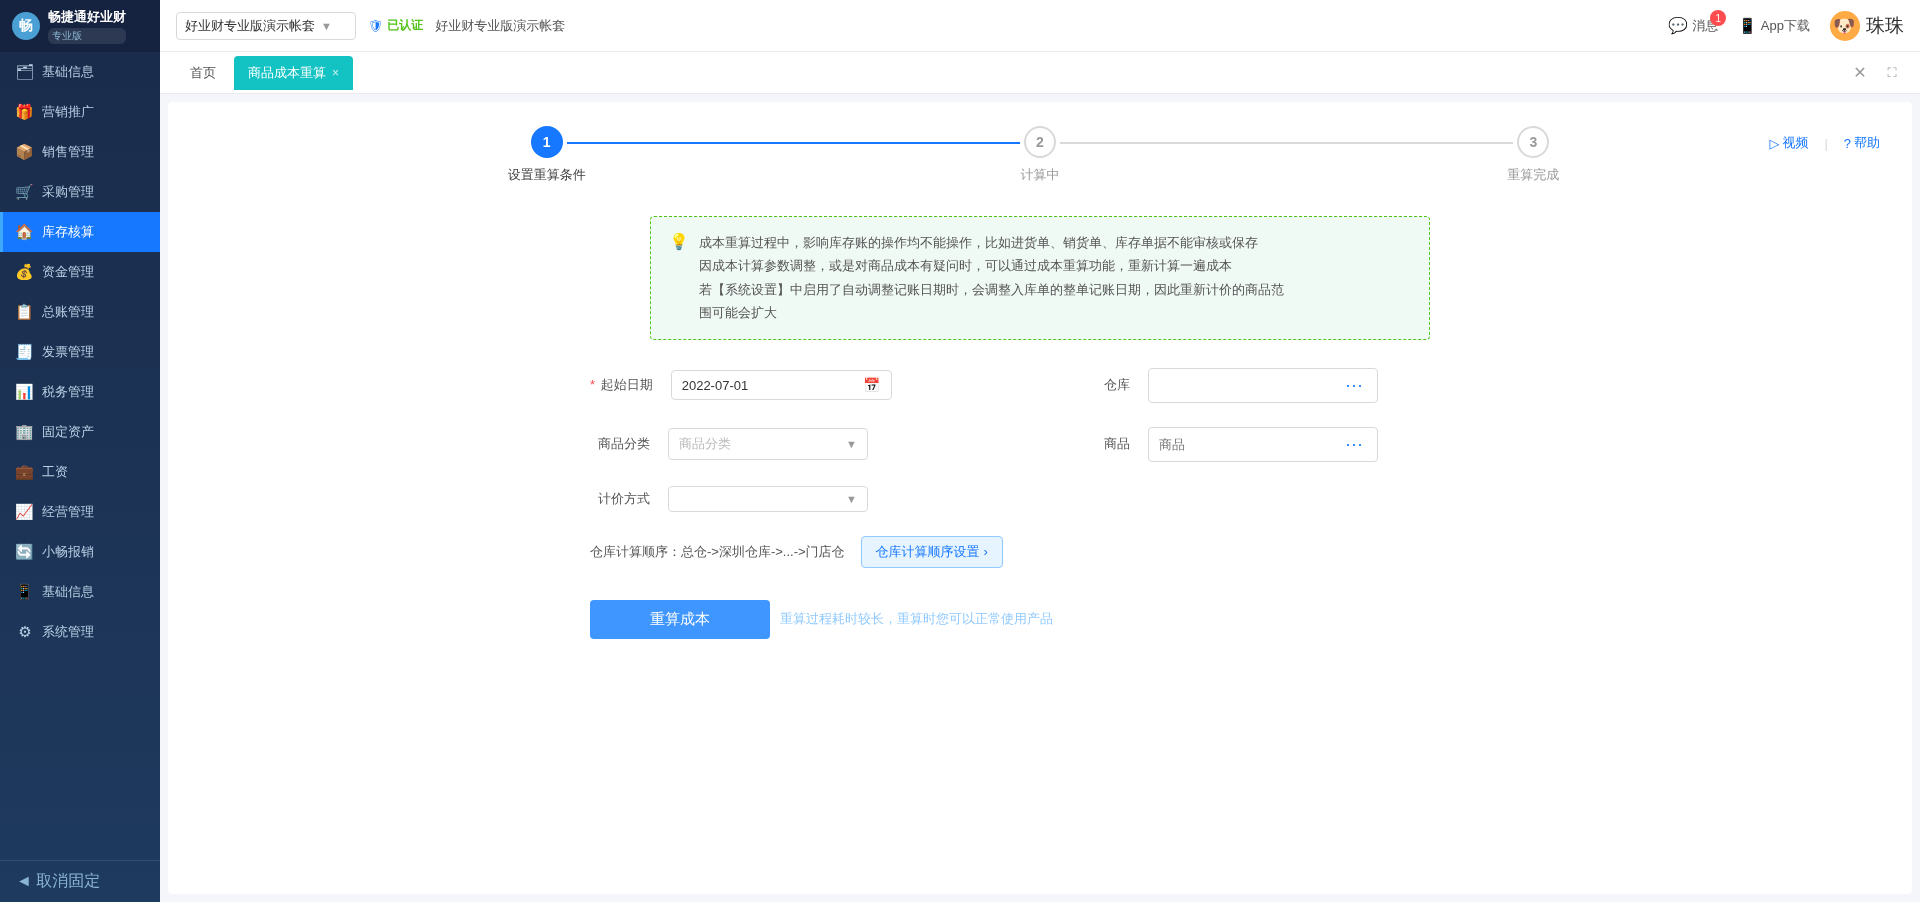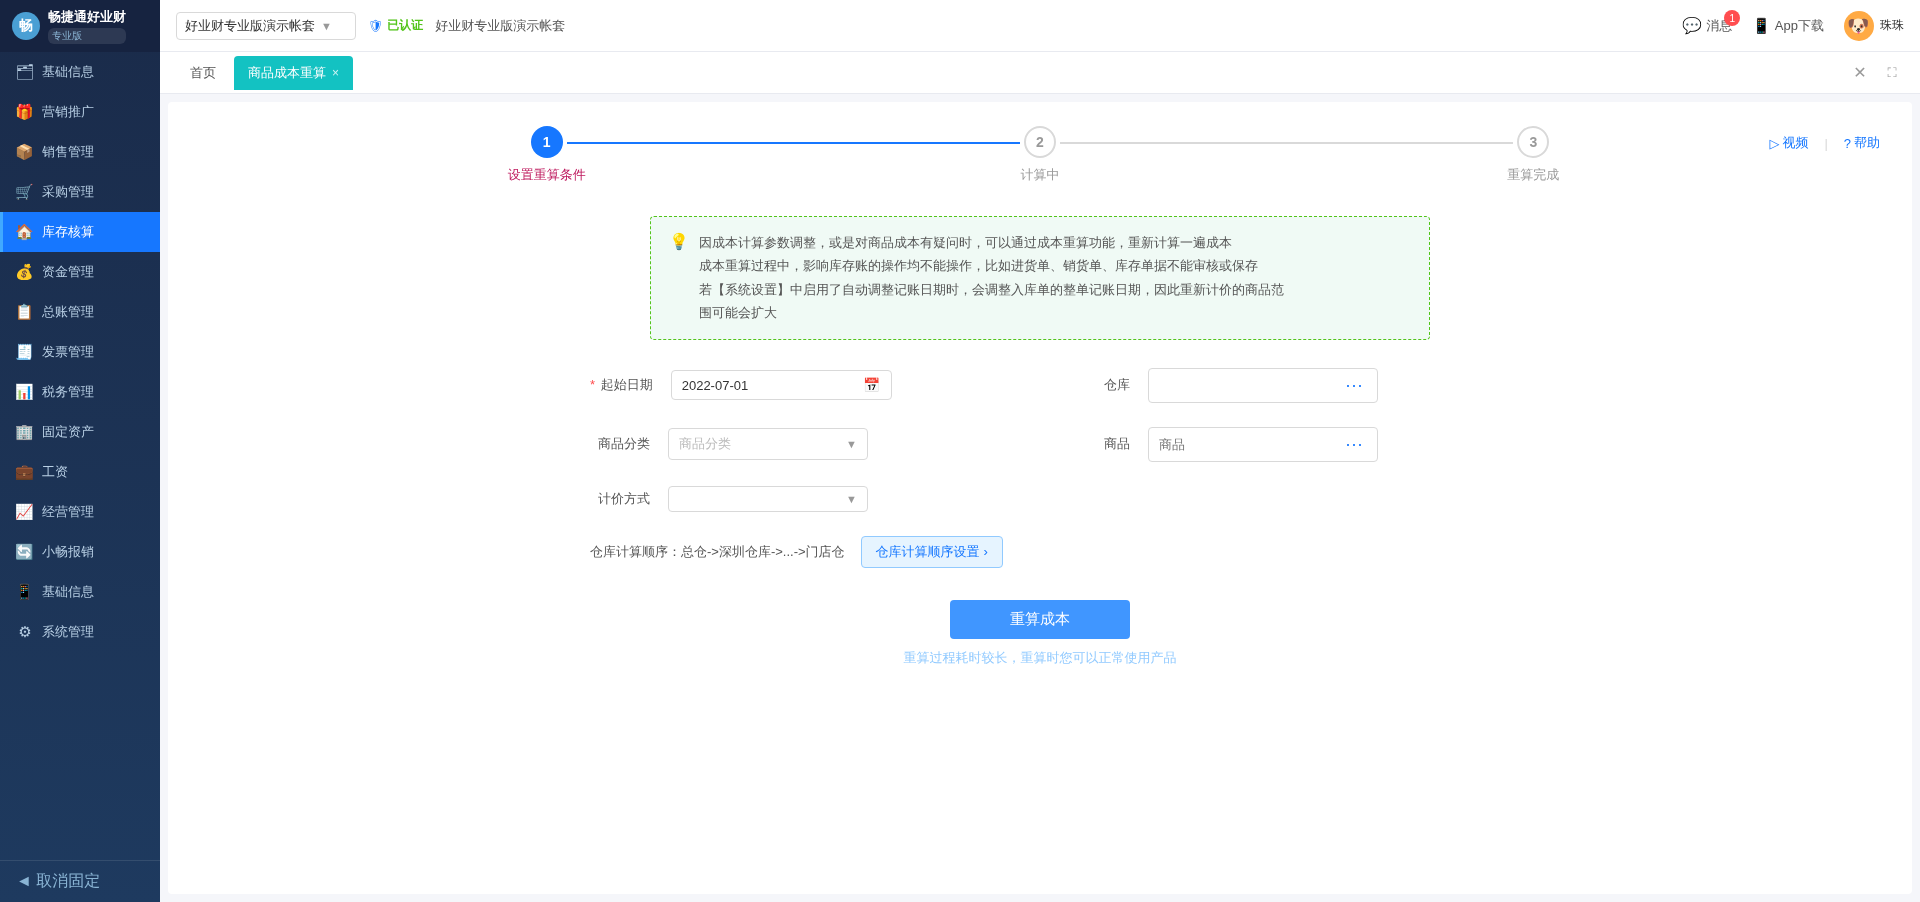--- a/index.html
+++ b/index.html
@@ -150,21 +150,21 @@
       border-radius: 50%;
       display: flex; align-items: center; justify-content: center;
     }
     .header-avatar {
       width: 30px; height: 30px;
       border-radius: 50%;
       background: #ffaa44;
       display: flex; align-items: center; justify-content: center;
       overflow: hidden;
     }
-    .header-username { color: #333; font-size: 12px; }
+    .header-username { color: #333; font-size: 19px; }
 
     
     .tabbar {
       background: #fff;
       display: flex;
       align-items: center;
       padding: 0 16px;
       border-bottom: 1px solid #e8eaf0;
       height: 42px;
       flex-shrink: 0;
@@ -233,21 +233,21 @@
       color: #fff;
     }
     .step-circle.inactive {
       background: #fff;
       color: #999;
       border: 2px solid #d9d9d9;
     }
     .step-label {
       margin-top: 8px;
       font-size: 13px;
-      color: #be185d;
+      color: #404040;
     }
     .step-label.inactive { color: #999; }
     .step-line {
       position: absolute;
       top: 16px;
       left: calc(50% + 20px);
       right: calc(-50% + 20px);
       height: 2px;
       background: #d9d9d9;
     }
@@ -381,21 +381,20 @@
       border-radius: 4px;
       color: #1677ff;
       background: #e6f4ff;
       font-size: 13px;
       cursor: pointer;
     }
 
     
     .recalc-section {
       display: flex;
-      flex-direction: column;
       align-items: center;
       gap: 10px;
       margin-top: 8px;
     }
     .recalc-btn {
       background: #4096ff;
       color: #fff;
       border: none;
       border-radius: 4px;
       padding: 10px 60px;
@@ -585,22 +584,22 @@
         <a class="steps-action-link">
           <span>?</span>
           <span>帮助</span>
         </a>
       </div>
     </div>
 
     <div class="notice-box">
       <span class="notice-icon">💡</span>
       <div class="notice-text">
+        <div>成本重算过程中，影响库存账的操作均不能操作，比如进货单、销货单、库存单据不能审核或保存</div>
         <div>因成本计算参数调整，或是对商品成本有疑问时，可以通过成本重算功能，重新计算一遍成本</div>
-        <div>成本重算过程中，影响库存账的操作均不能操作，比如进货单、销货单、库存单据不能审核或保存</div>
         <div>若【系统设置】中启用了自动调整记账日期时，会调整入库单的整单记账日期，因此重新计价的商品范</div>
         <div>围可能会扩大</div>
       </div>
     </div>
 
     <div class="form-section">
 
       <div class="form-row">
         <div class="form-group">
           <span class="form-label">

